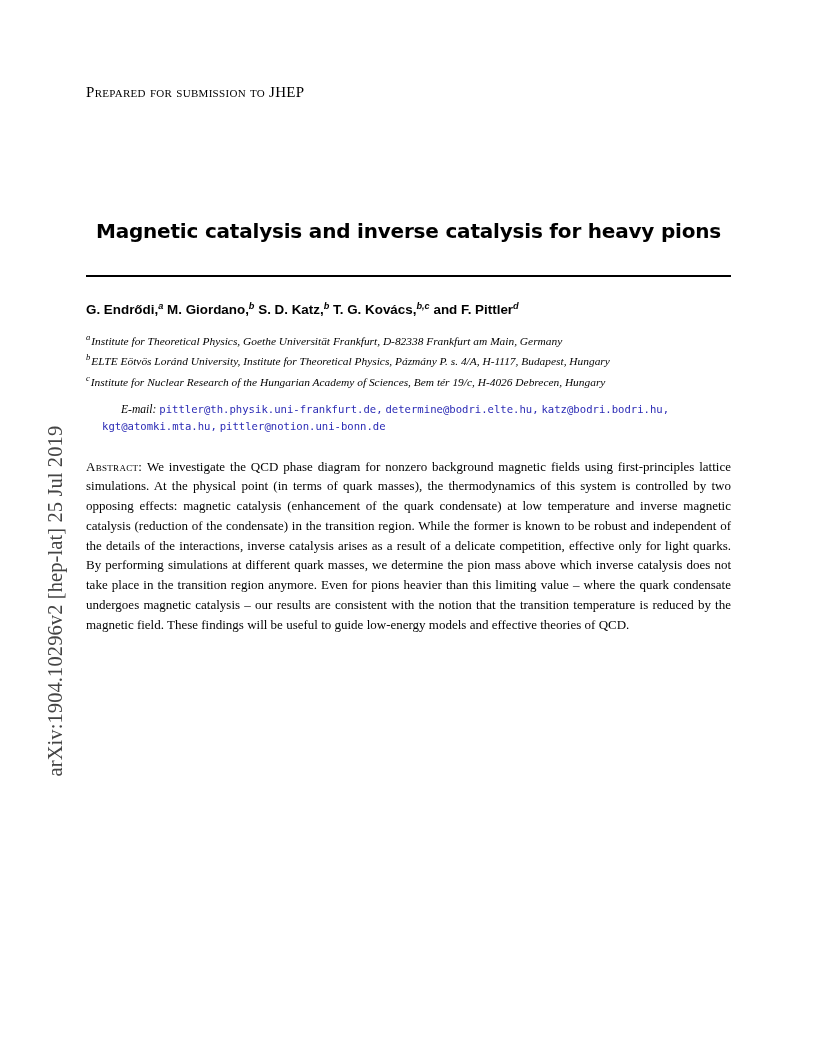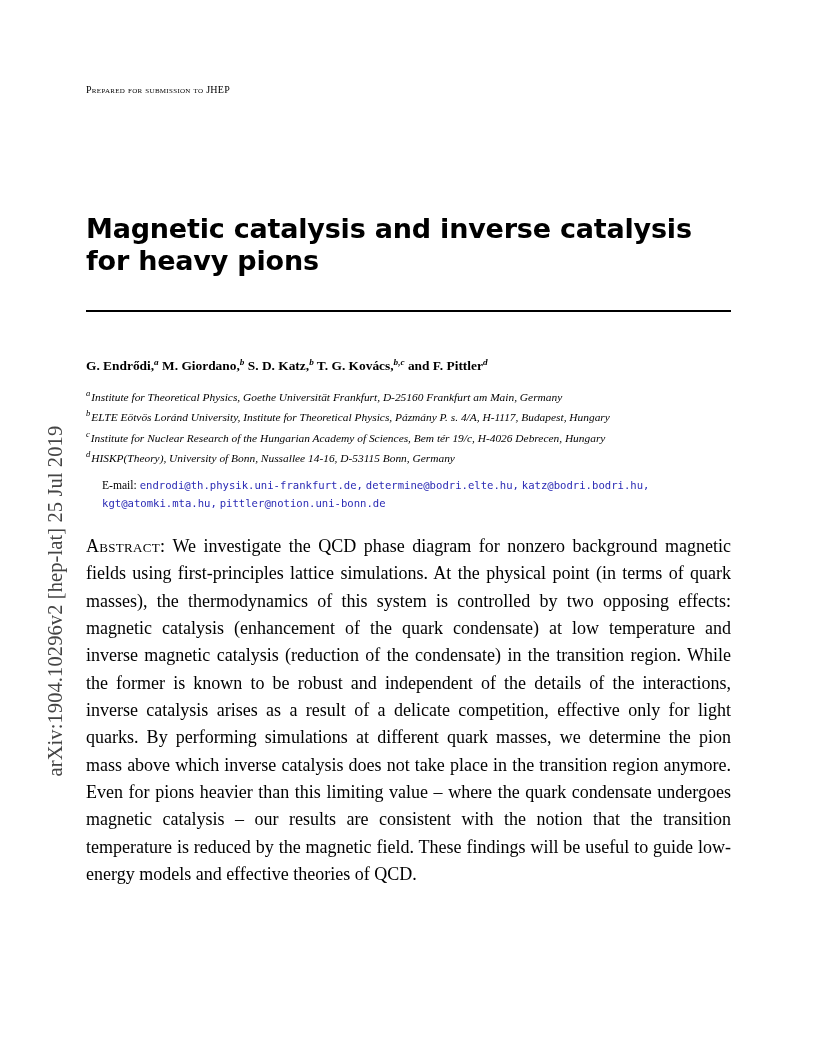--- a/index.html
+++ b/index.html
@@ -41,44 +41,45 @@
 
   .content {
     position: absolute;
     left: 86px;
     top: 84px;
     width: 645px;
   }
 
   .preprint-line {
     font-variant: small-caps;
-    font-size: 10px;
+    font-size: 15px;
     letter-spacing: 0.3px;
     color: #000;
     margin-bottom: 0;
   }
 
   .title {
     margin-top: 118px;
-    font-size: 27px;
+    font-size: 20px;
     font-weight: bold;
     font-family: "DejaVu Sans", sans-serif;
     letter-spacing: -0.2px;
     line-height: 1.2;
+    text-align: center;
   }
 
   .rule {
     margin-top: 32px;
     border-top: 2.3px solid #000;
     width: 100%;
   }
 
   .authors {
-    margin-top: 45px;
-    font-family: Liberation Serif, serif;
+    margin-top: 24px;
+    font-family: Liberation Sans, sans-serif;
     font-size: 13.4px;
     font-weight: bold;
     line-height: 1.3;
   }
   .authors sup {
     font-size: 9.2px;
     font-style: italic;
     font-weight: bold;
     vertical-align: super;
   }
@@ -102,37 +103,39 @@
     margin-right: 1px;
   }
 
   .email-block {
     margin-top: 11px;
     padding-left: 16px;
     font-size: 11.6px;
     line-height: 1.5;
   }
   .email-label {
+    font-style: italic;
     font-family: "Liberation Serif", serif;
+    margin-left: 19px;
   }
   .email-link {
     font-family: "DejaVu Sans Mono", monospace;
     font-size: 10.6px;
     color: #2a2ab5;
     text-decoration: none;
   }
   .email-sep {
     color: #2a2ab5;
     font-family: "DejaVu Sans Mono", monospace;
     font-size: 10.6px;
   }
 
   .abstract {
     margin-top: 21px;
-    font-size: 18px;
+    font-size: 13px;
     line-height: 1.52;
     text-align: justify;
   }
   .abstract-label {
     font-variant: small-caps;
     letter-spacing: 0.3px;
   }
 </style>
 </head>
 <body>
@@ -151,29 +154,28 @@
 
     <div class="authors">
       <span><span>G. Endrődi,</span><sup>a</sup></span>
       <span><span>M. Giordano,</span><sup>b</sup></span>
       <span><span>S. D. Katz,</span><sup>b</sup></span>
       <span><span>T. G. Kovács,</span><sup>b,c</sup></span>
       <span><span>and F. Pittler</span><sup>d</sup></span>
     </div>
 
     <div class="affiliations">
-      <div class="aff"><sup>a</sup><span>Institute for Theoretical Physics, Goethe Universität Frankfurt, D-25160 Frankfurt am Main, Germany</span></div>
+      <div class="aff"><sup>a</sup><span>Institute for Theoretical Physics, Goethe Universität Frankfurt, D-82338 Frankfurt am Main, Germany</span></div>
       <div class="aff"><sup>b</sup><span>ELTE Eötvös Loránd University, Institute for Theoretical Physics, Pázmány P. s. 4/A, H-1117, Budapest, Hungary</span></div>
       <div class="aff"><sup>c</sup><span>Institute for Nuclear Research of the Hungarian Academy of Sciences, Bem tér 19/c, H-4026 Debrecen, Hungary</span></div>
-      <div class="aff"><sup>d</sup><span>HISKP(Theory), University of Bonn, Nussallee 14-16, D-53115 Bonn, Germany</span></div>
     </div>
 
     <div class="email-block">
       <span class="email-label">E-mail:</span>
-      <a class="email-link" href="#">endrodi@th.physik.uni-frankfurt.de</a><span class="email-sep">,</span>
+      <a class="email-link" href="#">pittler@th.physik.uni-frankfurt.de</a><span class="email-sep">,</span>
       <a class="email-link" href="#">determine@bodri.elte.hu</a><span class="email-sep">,</span>
       <a class="email-link" href="#">katz@bodri.bodri.hu</a><span class="email-sep">,</span>
       <a class="email-link" href="#">kgt@atomki.mta.hu</a><span class="email-sep">,</span>
       <a class="email-link" href="#">pittler@notion.uni-bonn.de</a>
     </div>
 
     <div class="abstract">
       <span class="abstract-label">Abstract:</span>
       <span>We investigate the QCD phase diagram for nonzero background magnetic fields using first-principles lattice simulations. At the physical point (in terms of quark masses), the thermodynamics of this system is controlled by two opposing effects: magnetic catalysis (enhancement of the quark condensate) at low temperature and inverse magnetic catalysis (reduction of the condensate) in the transition region. While the former is known to be robust and independent of the details of the interactions, inverse catalysis arises as a result of a delicate competition, effective only for light quarks. By performing simulations at different quark masses, we determine the pion mass above which inverse catalysis does not take place in the transition region anymore. Even for pions heavier than this limiting value – where the quark condensate undergoes magnetic catalysis – our results are consistent with the notion that the transition temperature is reduced by the magnetic field. These findings will be useful to guide low-energy models and effective theories of QCD.</span>
     </div>

